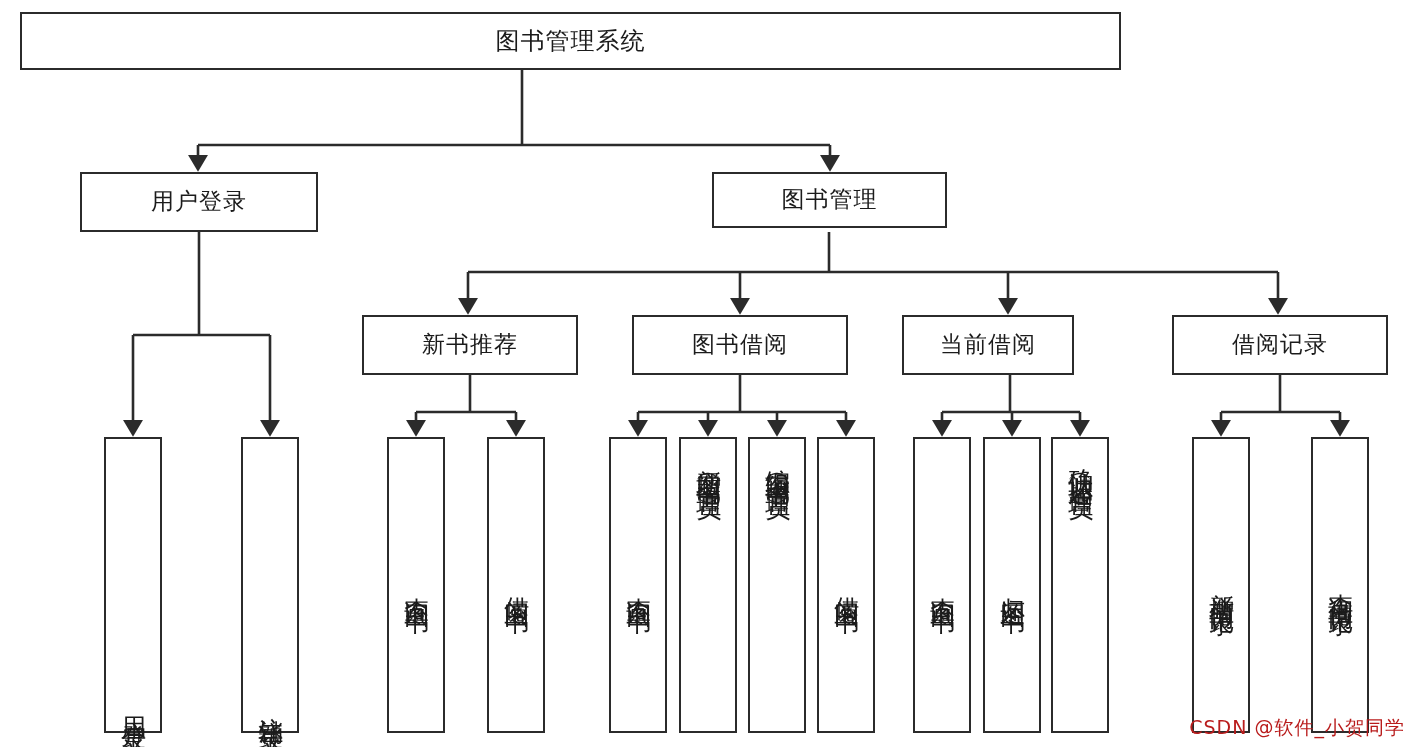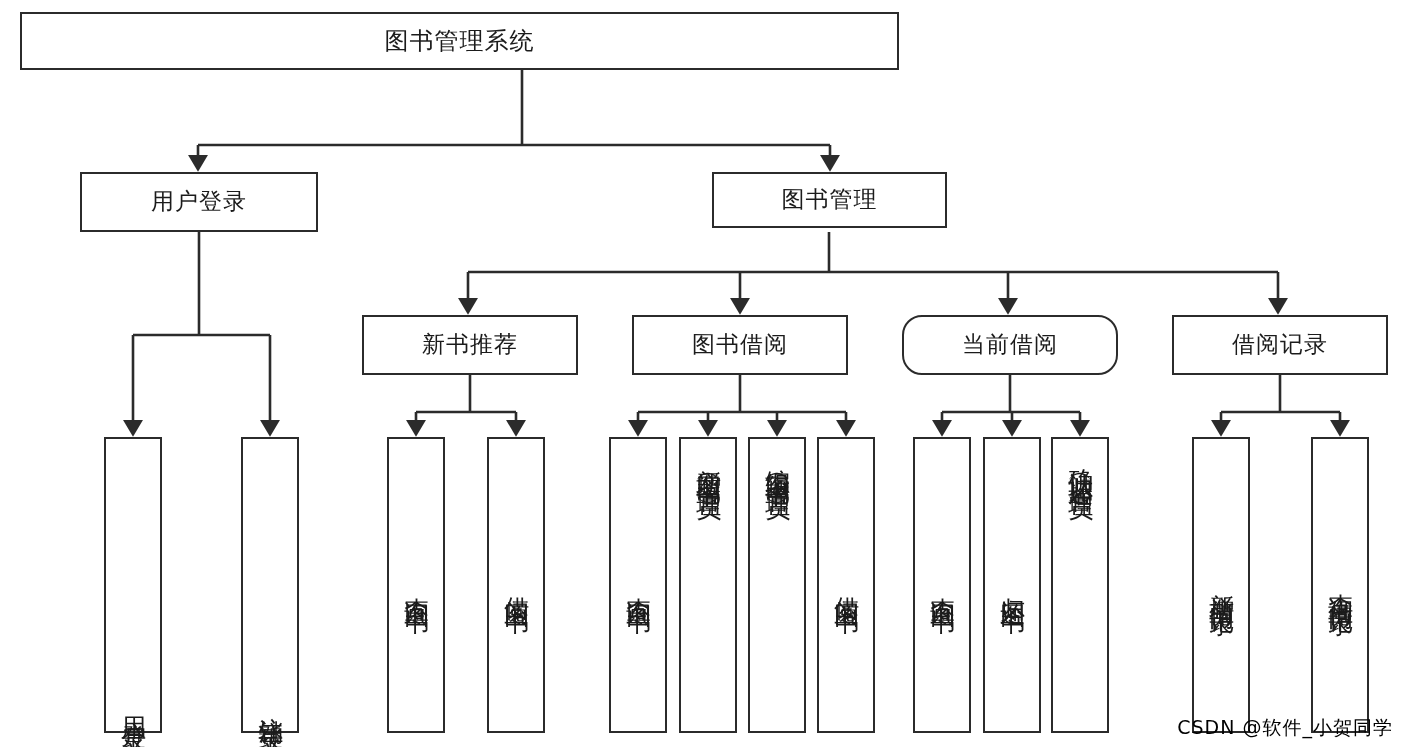--- a/index.html
+++ b/index.html
@@ -51,24 +51,24 @@
   .node.vertical.bottom-anchored{
     justify-content:flex-end;
     padding-bottom:18px;
   }
   .node.vertical.top-anchored{
     justify-content:flex-start;
     padding-top:10px;
   }
   .watermark{
     position:absolute;
-    right:12px;
+    right:0;
     bottom:6px;
     font-size:19px;
-    color:#000000;
+    color:#b91c1c;
     letter-spacing:1px;
     z-index:3;
     white-space:nowrap;
   }
 </style>
 </head>
 <body>
 
 <div id="diagram-root">
 
@@ -115,28 +115,28 @@
       <path d="M1012,412 L1012,428" marker-end="url(#arrowhead)"></path>
       <path d="M1080,412 L1080,428" marker-end="url(#arrowhead)"></path>
 
       <path d="M1280,375 L1280,412"></path>
       <path d="M1221,412 L1340,412"></path>
       <path d="M1221,412 L1221,428" marker-end="url(#arrowhead)"></path>
       <path d="M1340,412 L1340,428" marker-end="url(#arrowhead)"></path>
     </g>
   </svg>
 
-  <div class="node horizontal root" id="node-root" style="left: 20px; top: 12px; width: 879px; height: 58px;">图书管理系统</div>
+  <div class="node horizontal root" id="node-root" style="left: 20px; top: 12px; width: 1101px; height: 58px;">图书管理系统</div>
 
   <div class="node horizontal" style="left: 80px; top: 172px; width: 238px; height: 60px;">用户登录</div>
   <div class="node horizontal" style="left: 712px; top: 172px; width: 235px; height: 56px;">图书管理</div>
 
   <div class="node horizontal" style="left: 632px; top: 315px; width: 216px; height: 60px;">图书借阅</div>
   <div class="node horizontal" style="left: 362px; top: 315px; width: 216px; height: 60px;">新书推荐</div>
-  <div class="node horizontal" style="left: 902px; top: 315px; width: 216px; height: 60px; border-radius: 20px;">当前借阅</div>
+  <div class="node horizontal" style="left: 902px; top: 315px; width: 172px; height: 60px;">当前借阅</div>
   <div class="node horizontal" style="left: 1172px; top: 315px; width: 216px; height: 60px;">借阅记录</div>
 
   <div class="node vertical bottom-anchored" style="left: 104px; top: 437px; width: 58px; height: 296px;">用户登录</div>
   <div class="node vertical bottom-anchored" style="left: 241px; top: 437px; width: 58px; height: 296px;">注销登录</div>
   <div class="node vertical" style="left: 387px; top: 437px; width: 58px; height: 296px;">查询图书</div>
   <div class="node vertical" style="left: 487px; top: 437px; width: 58px; height: 296px;">借阅图书</div>
   <div class="node vertical" style="left: 609px; top: 437px; width: 58px; height: 296px;">查询图书</div>
   <div class="node vertical top-anchored" style="left: 679px; top: 437px; width: 58px; height: 296px;">新增图书（管理员）</div>
   <div class="node vertical top-anchored" style="left: 748px; top: 437px; width: 58px; height: 296px;">编辑图书（管理员）</div>
   <div class="node vertical" style="left: 817px; top: 437px; width: 58px; height: 296px;">借阅图书</div>

